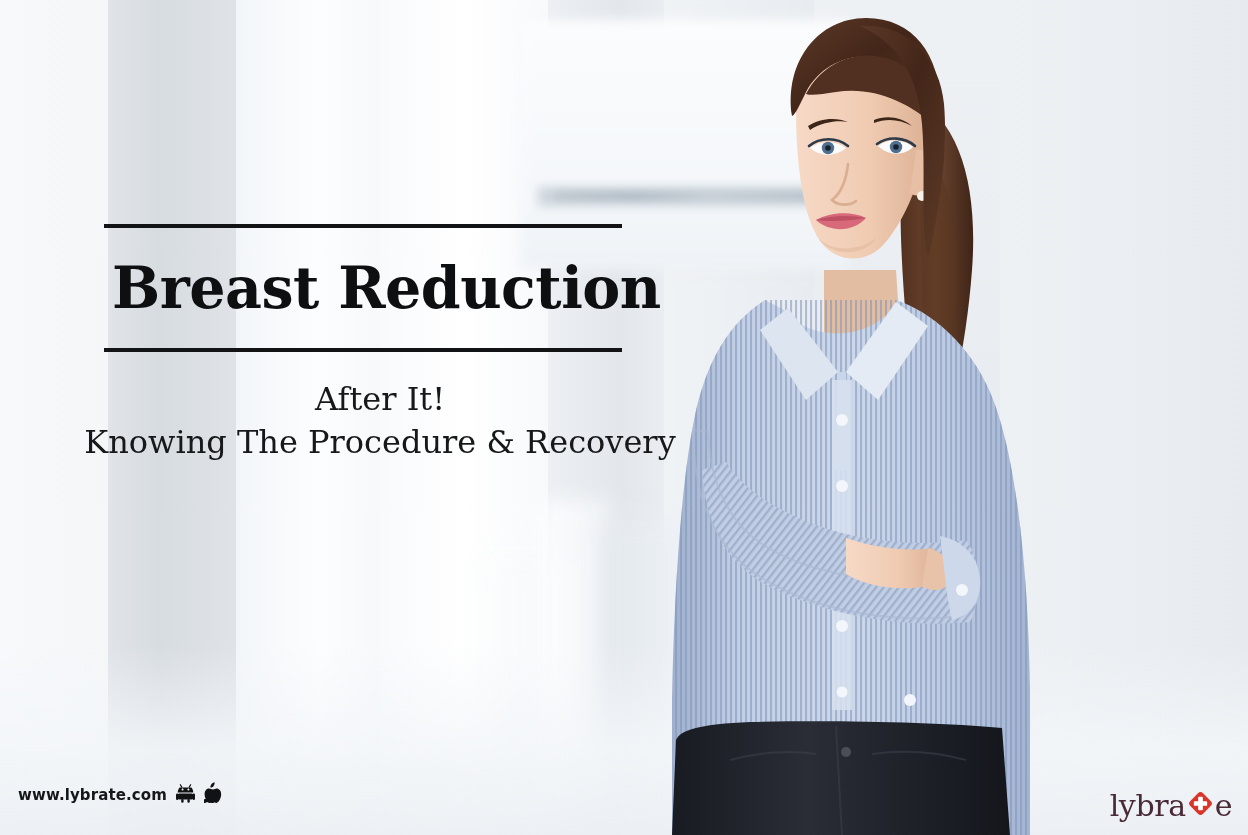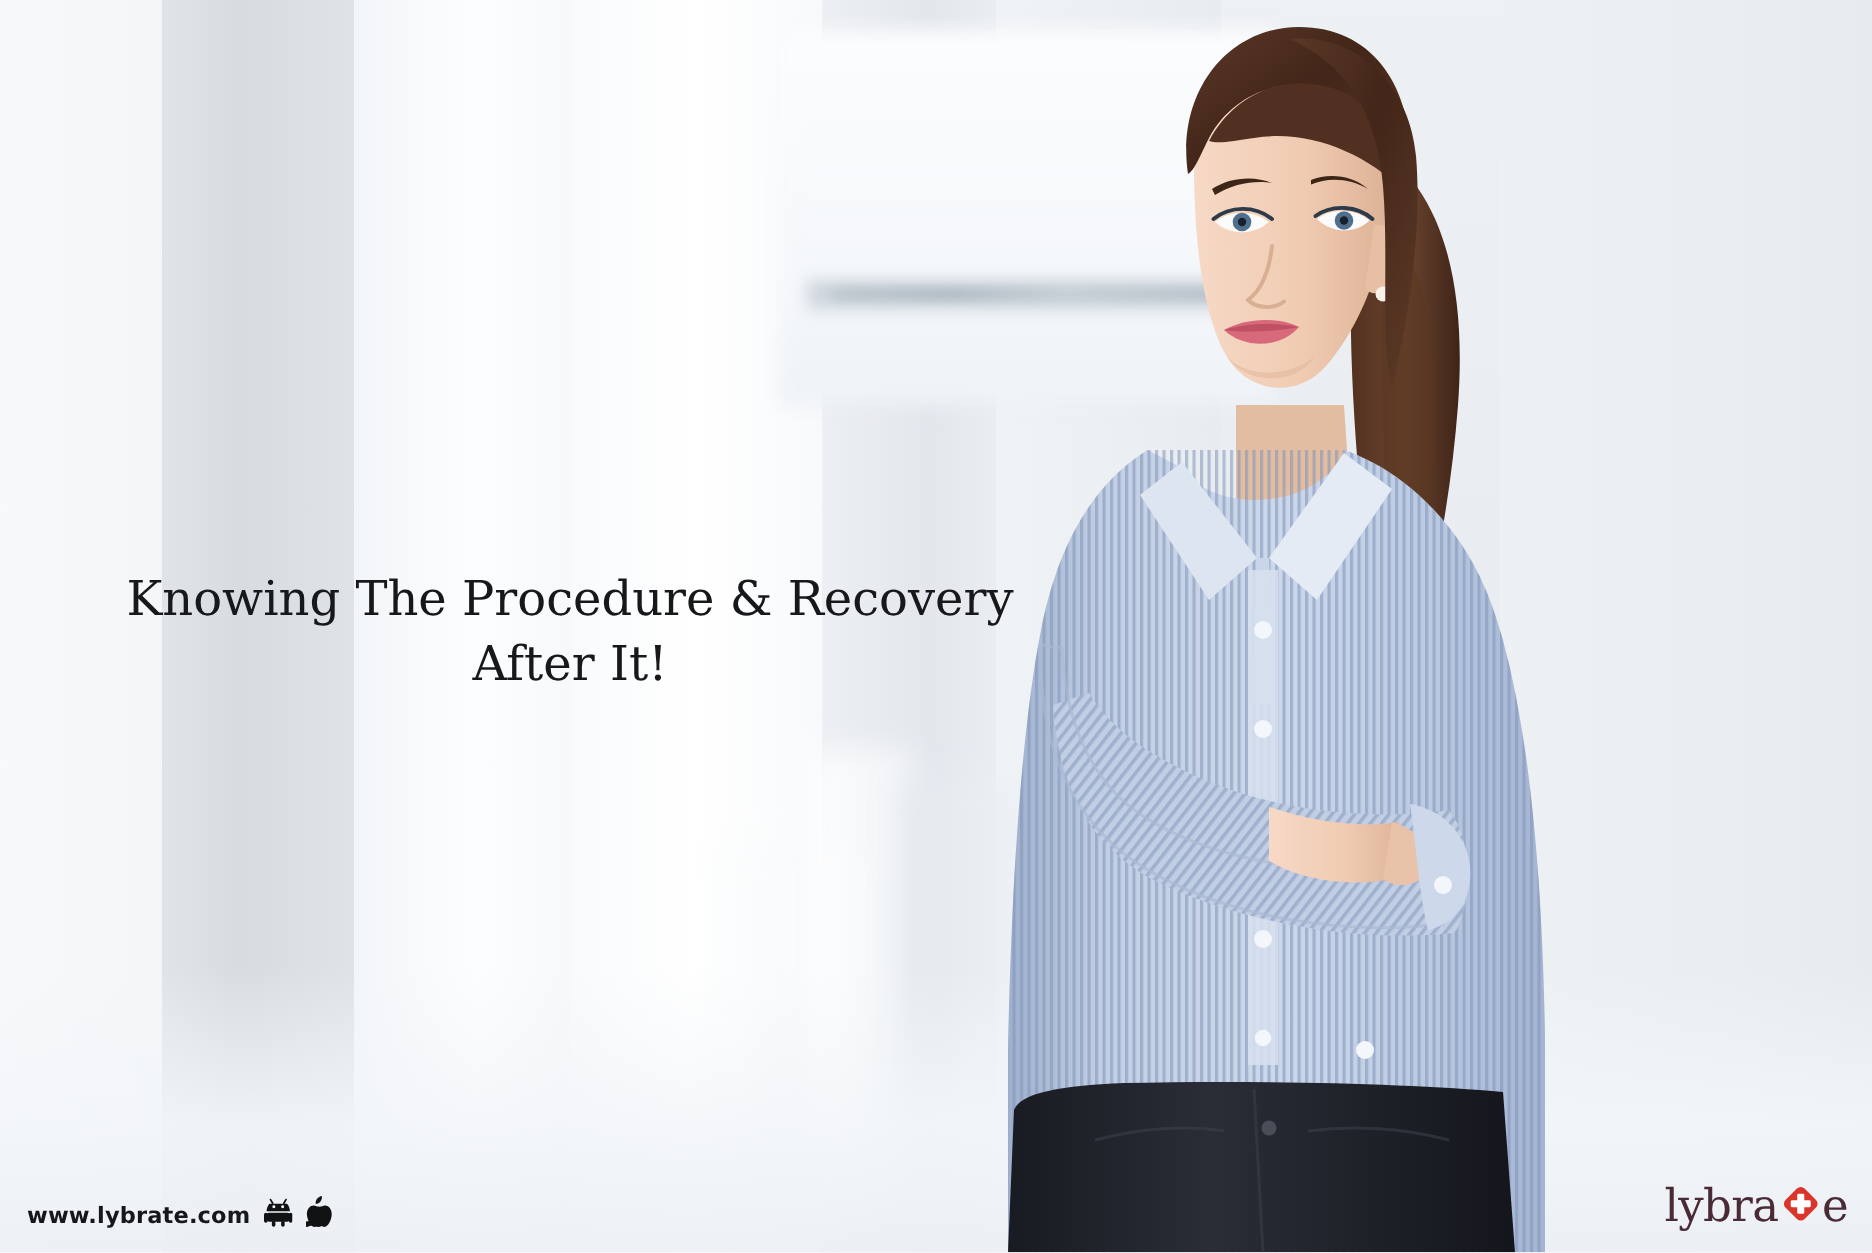--- a/index.html
+++ b/index.html
@@ -122,21 +122,21 @@
     font-weight:400;
     font-size:32px;
     line-height:43px;
     color:#16181a;
     text-align:center;
   }
 
   
   .footer-left {
     position:absolute;
-    left:18px; bottom:12px;
+    left:18px; bottom:28px;
     display:flex; align-items:center; gap:9px;
     z-index:7;
   }
   .site-url {
     font-family:"DejaVu Sans", sans-serif;
     font-weight:700;
     font-size:15px;
     letter-spacing:.1px;
     color:#15171a;
   }
@@ -308,24 +308,29 @@
 
       <path d="M238,164 C236,182 230,194 222,200 C228,206 240,206 246,201" stroke="#d9ae92" stroke-width="2.6" fill="none" stroke-linecap="round"></path>
 
       <path d="M206,220 C220,212 242,211 256,218 C244,232 220,233 206,220 Z" fill="#d8697a"></path>
       <path d="M206,220 C222,215 242,215 256,218 C240,221 220,222 206,220 Z" fill="#bf4f63"></path>
 
       <path d="M208,238 C222,252 248,252 266,238 C256,256 222,258 208,238 Z" fill="#e0b79b" opacity="0.55"></path>
     </svg>
   </div>
 
+  <div class="headline-block">
+    <div class="rule rule-top"></div>
+    <div class="title">Breast Reduction</div>
+    <div class="rule rule-bottom"></div>
+  </div>
 
   <div class="subtitle">
+    <div>After It!</div>
     <div>Knowing The Procedure &amp; Recovery</div>
-    <div>After It!</div>
   </div>
 
   <div class="footer-left">
     <span class="site-url">www.lybrate.com</span>
 
     <span class="store-icon">
       <svg width="19" height="21" viewBox="0 0 24 26" aria-hidden="true">
         <g fill="#101214">
           <path d="M4.6 6.6 C3.1 8.3 2.2 10.5 2.2 12.9 L21.8 12.9 C21.8 10.5 20.9 8.3 19.4 6.6 Z"></path>
           <circle cx="8.3" cy="9.2" r="1.25" fill="#ffffff"></circle>

